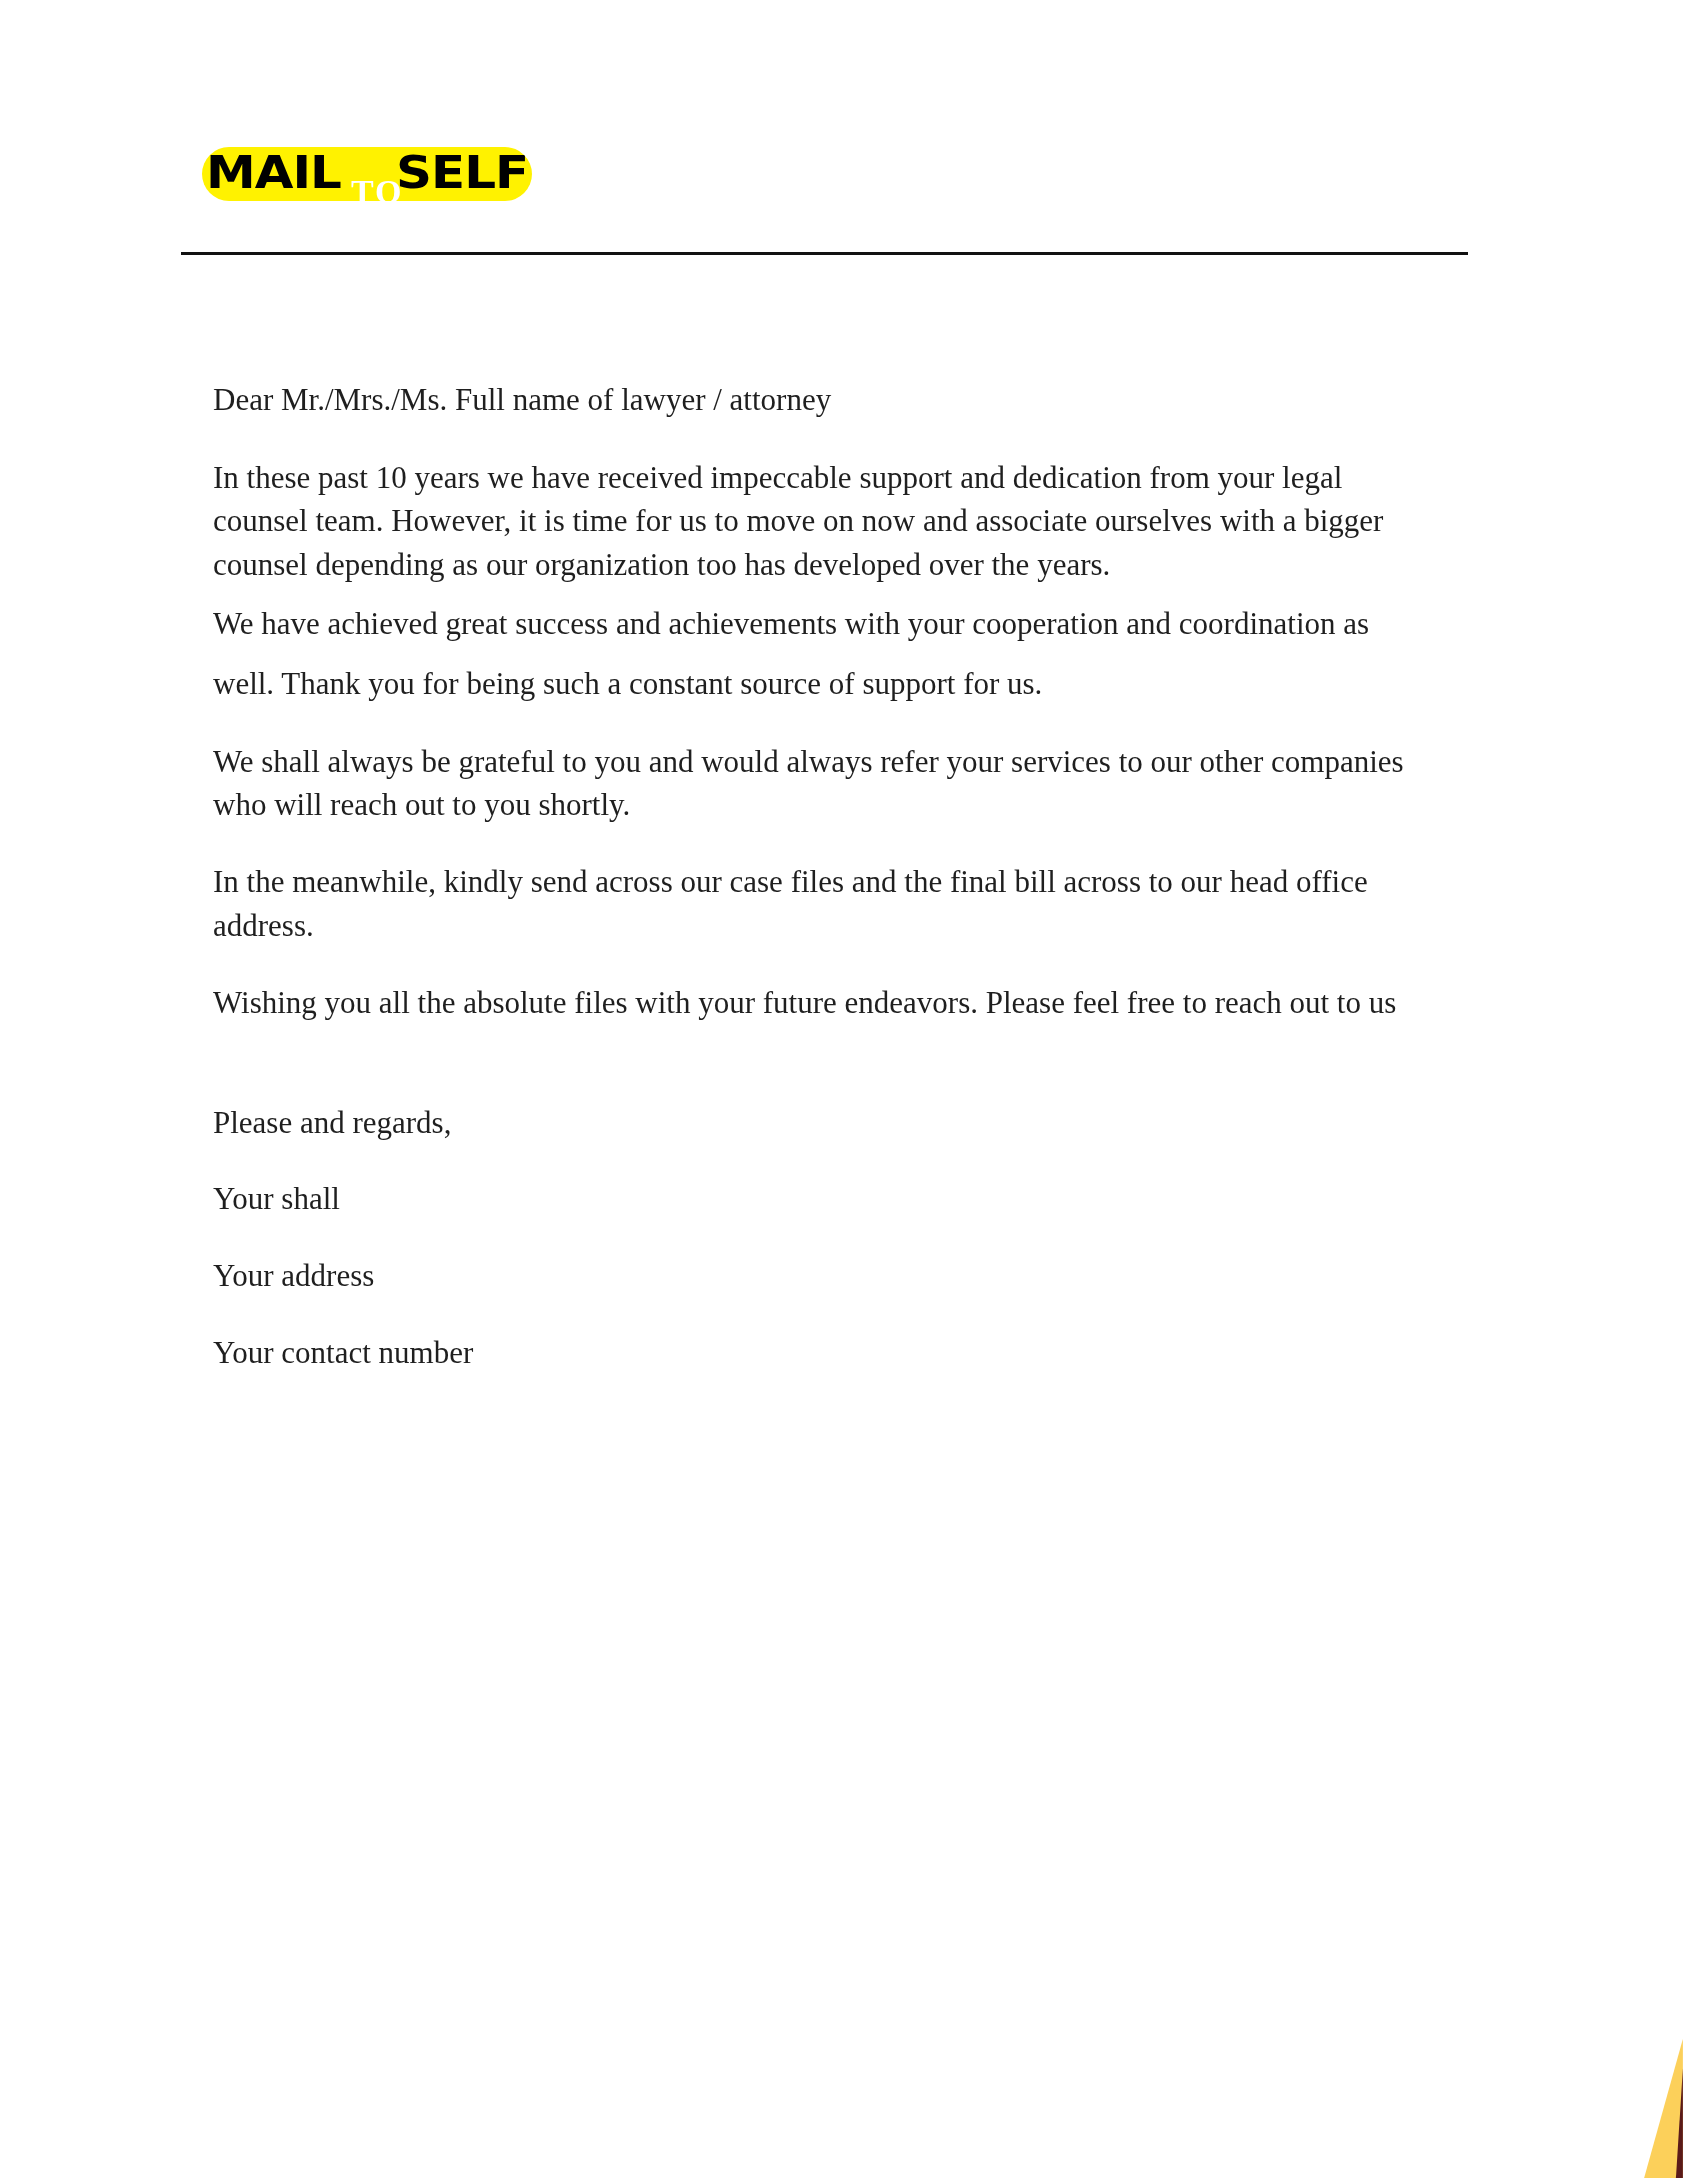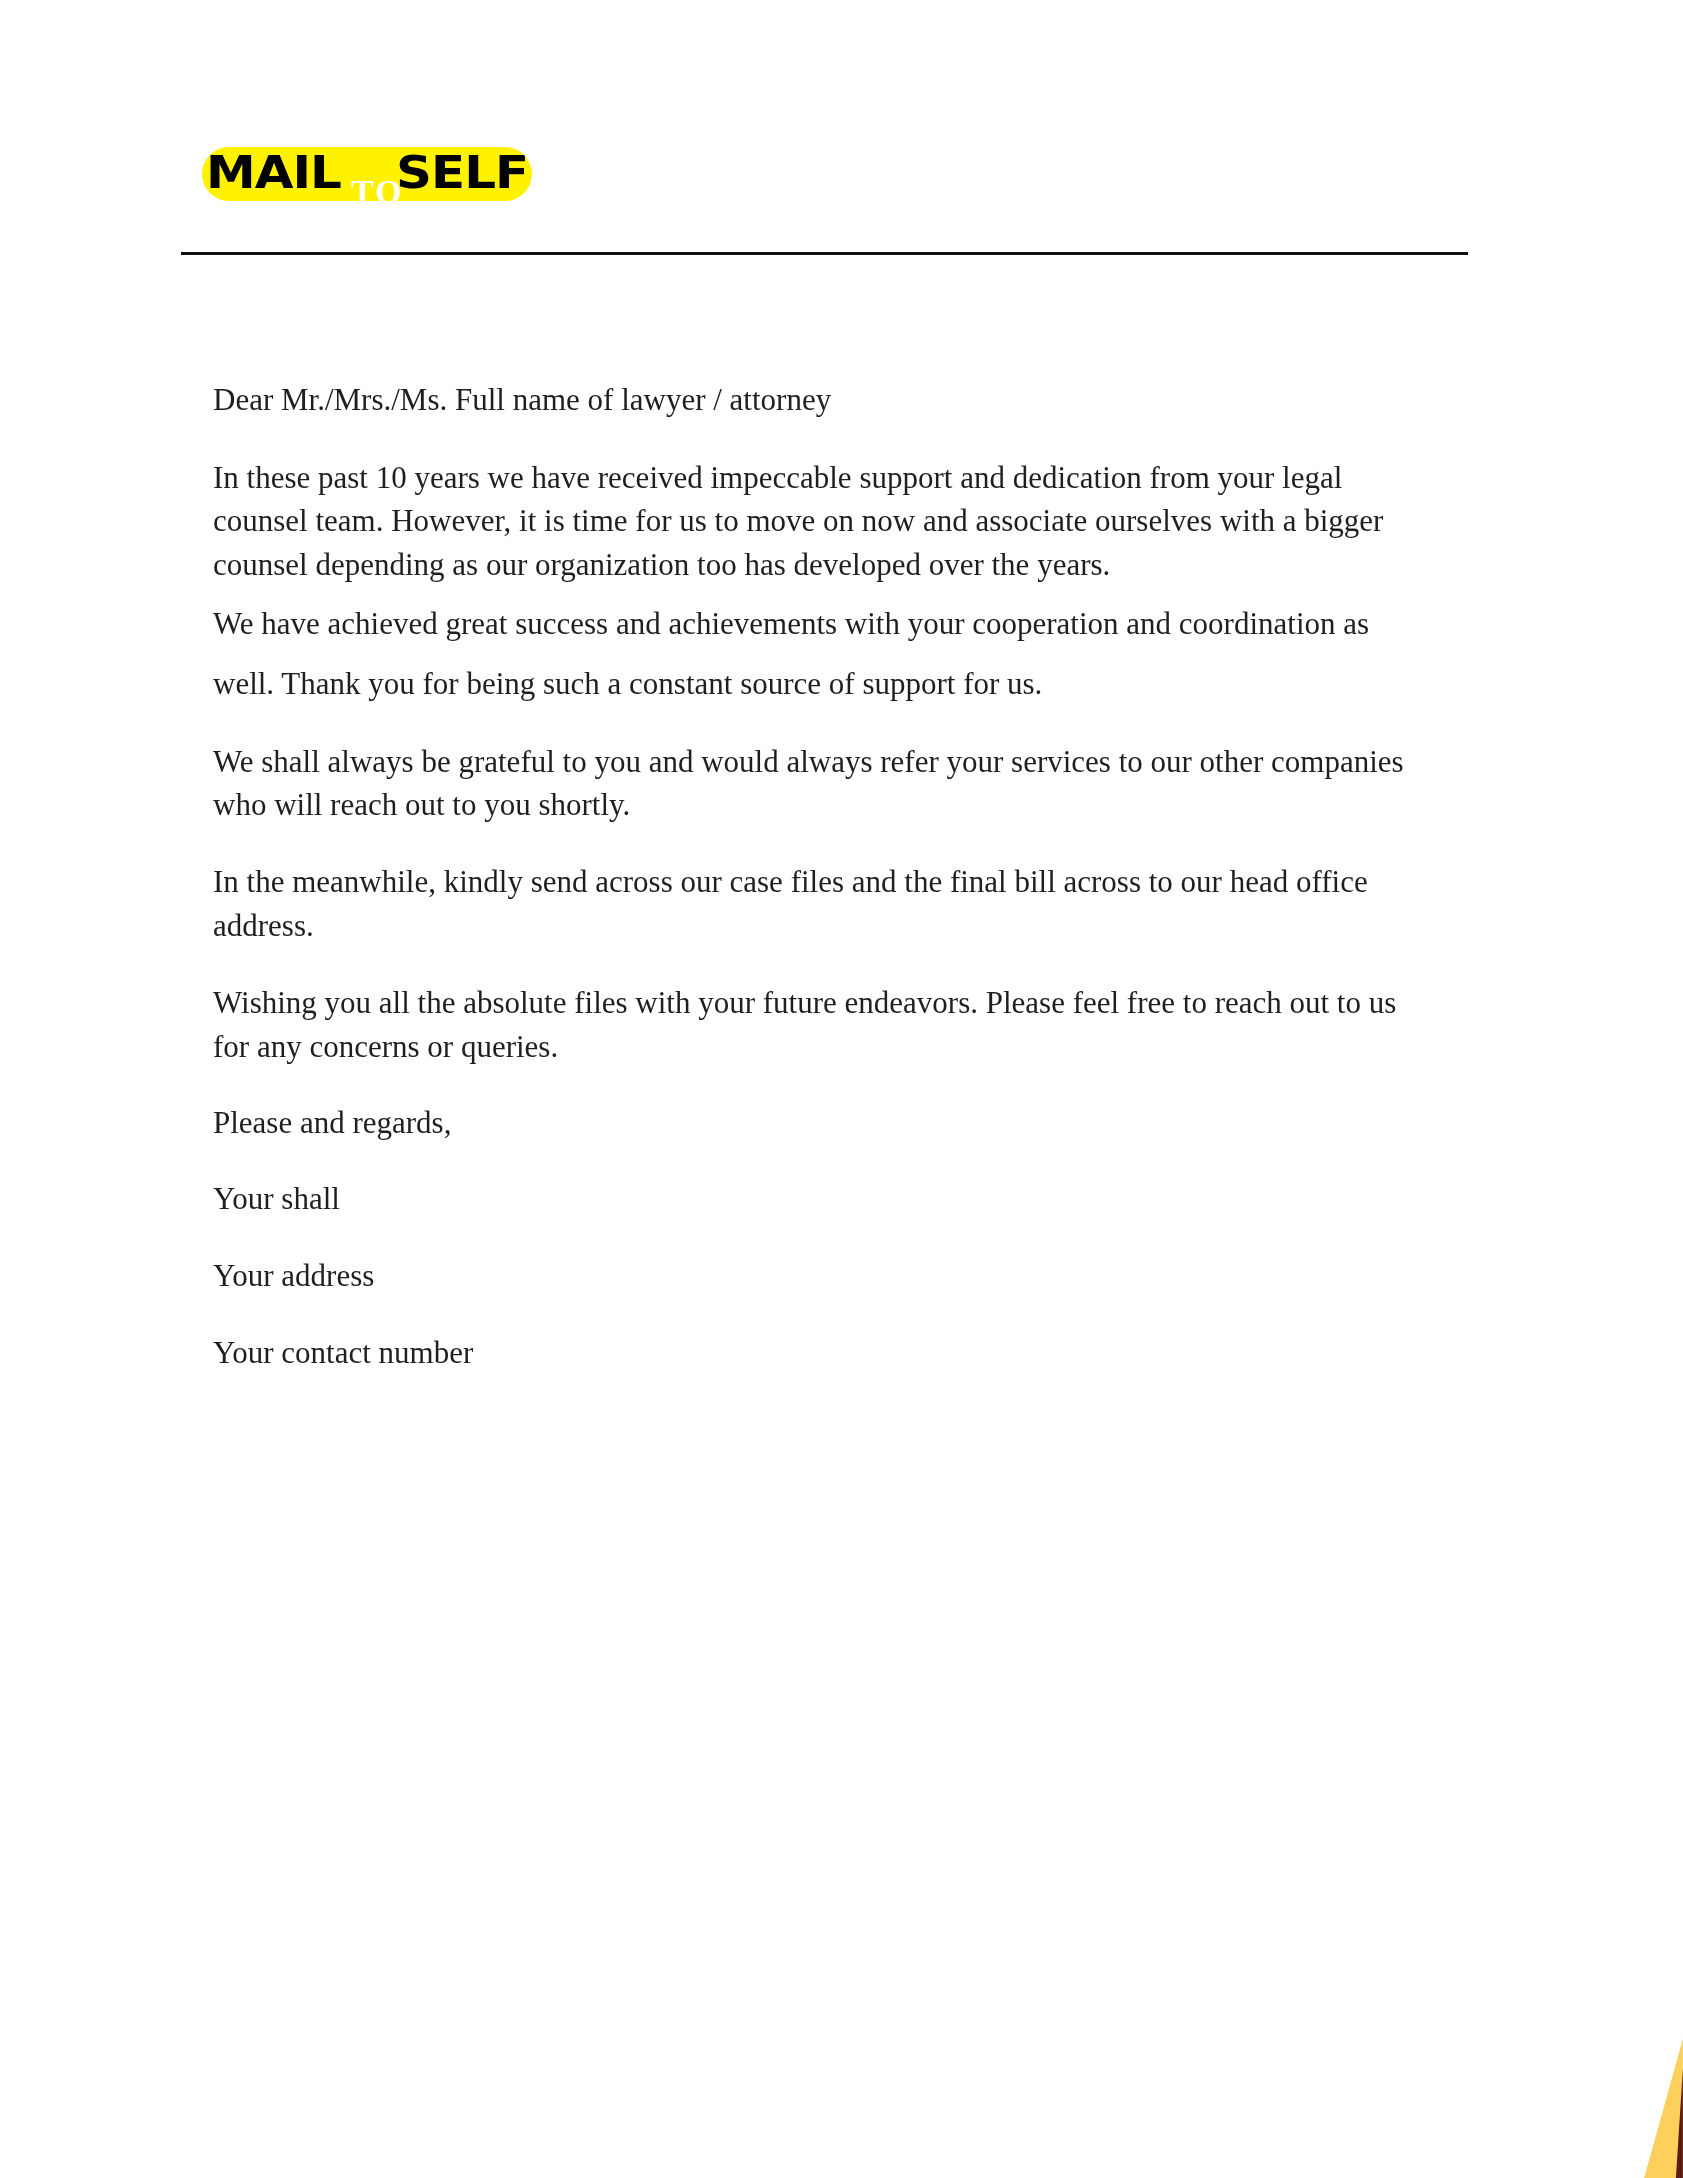--- a/index.html
+++ b/index.html
@@ -53,21 +53,20 @@
   <p class="text" style="top:588px">We have achieved great success and achievements with your cooperation and coordination as</p>
   <p class="text" style="top:648px">well. Thank you for being such a constant source of support for us.</p>
 
   <p class="text" style="top:726px">We shall always be grateful to you and would always refer your services to our other companies</p>
   <p class="text" style="top:769px">who will reach out to you shortly.</p>
 
   <p class="text" style="top:846px">In the meanwhile, kindly send across our case files and the final bill across to our head office</p>
   <p class="text" style="top:890px">address.</p>
 
   <p class="text" style="top:967px">Wishing you all the absolute files with your future endeavors. Please feel free to reach out to us</p>
-  <p class="text" style="top:1011px">for any concerns or queries.</p>
 
   <p class="text" style="top:1087px">Please and regards,</p>
   <p class="text" style="top:1163px">Your shall</p>
   <p class="text" style="top:1240px">Your address</p>
   <p class="text" style="top:1317px">Your contact number</p>
 
   <svg class="corner" viewBox="0 0 40 140">
     <polygon points="40,0 40,140 1,140" fill="#fcd05a"></polygon>
     <polygon points="40,30 40,140 33,140" fill="#5a1a1a"></polygon>
   </svg>

